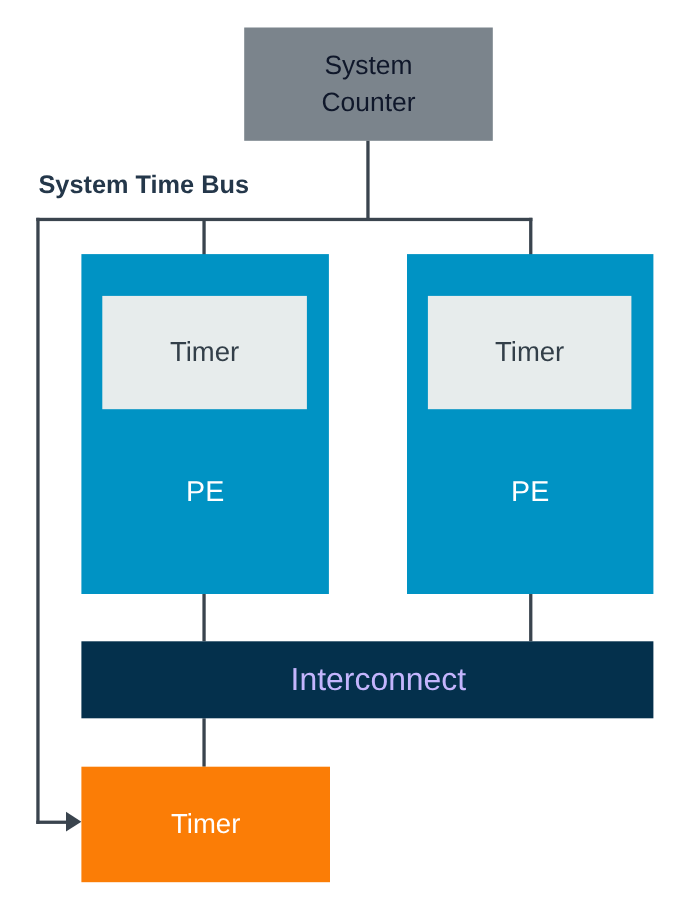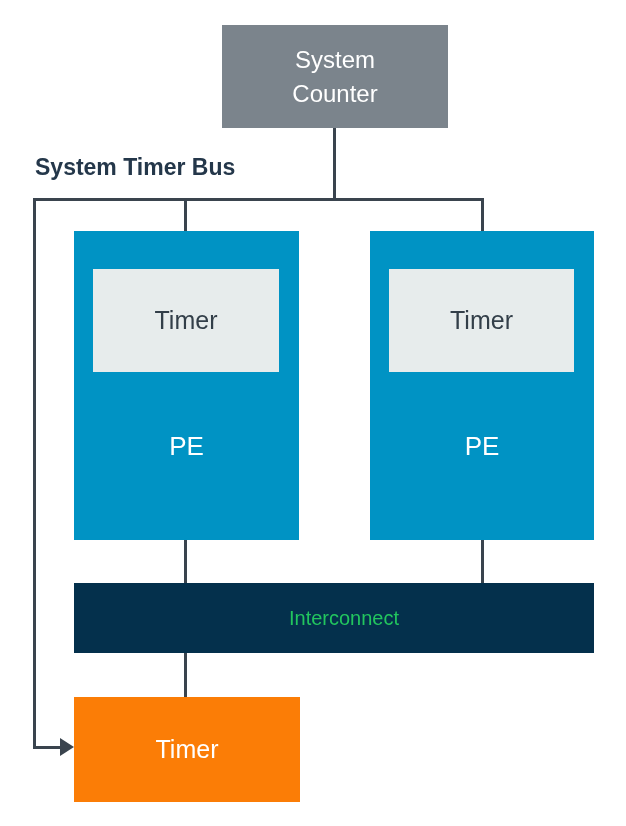--- a/index.html
+++ b/index.html
@@ -19,21 +19,21 @@
     position: absolute;
     display: flex;
     align-items: center;
     justify-content: center;
     text-align: center;
     box-sizing: border-box;
   }
   .counter-box {
     left: 222px; top: 25px; width: 226px; height: 103px;
     background: var(--counter-gray, #7b848c);
-    color: #ffffff;
+    color: #0f172a;
     font-size: 24px;
     line-height: 34px;
     white-space: pre-line;
   }
   .bus-label {
     position: absolute;
     left: 35px; top: 154px;
     font-size: 23px;
     font-weight: 700;
     color: var(--bus-label-text, #24374a);
@@ -58,22 +58,22 @@
     position: absolute;
     top: 178px; left: 0; right: 0;
     color: #ffffff;
     font-size: 26px;
     text-align: center;
     margin-top: 22px;
   }
   .interconnect-bar {
     left: 74px; top: 583px; width: 520px; height: 70px;
     background: var(--interconnect-navy, #04304c);
-    color: #22c55e;
-    font-size: 20px;
+    color: #c4b5fd;
+    font-size: 29px;
     padding-left: 20px;
   }
   .system-timer-box {
     left: 74px; top: 697px; width: 226px; height: 105px;
     background: var(--timer-orange, #fb7d06);
     color: #ffffff;
     font-size: 25px;
   }
   .line {
     position: absolute;
@@ -97,21 +97,21 @@
 </head>
 <body>
 
 <div class="canvas">
 
   <div class="node counter-box">
     <span>System
 Counter</span>
   </div>
 
-  <div class="bus-label">System Timer Bus</div>
+  <div class="bus-label">System Time Bus</div>
 
   <div class="line" style="left:333px; top:128px; width:3px; height:72px;"></div>
   <div class="line" style="left:33px; top:198px; width:451px; height:3px;"></div>
   <div class="line" style="left:33px; top:198px; width:3px; height:551px;"></div>
   <div class="line" style="left:33px; top:746px; width:28px; height:3px;"></div>
   <div class="arrowhead arrow-right" style="left:60px; top:738px;"></div>
 
   <div class="line" style="left:184px; top:200px; width:3px; height:57px;"></div>
   <div class="arrowhead arrow-down" style="left:176px; top:255px;"></div>
 

